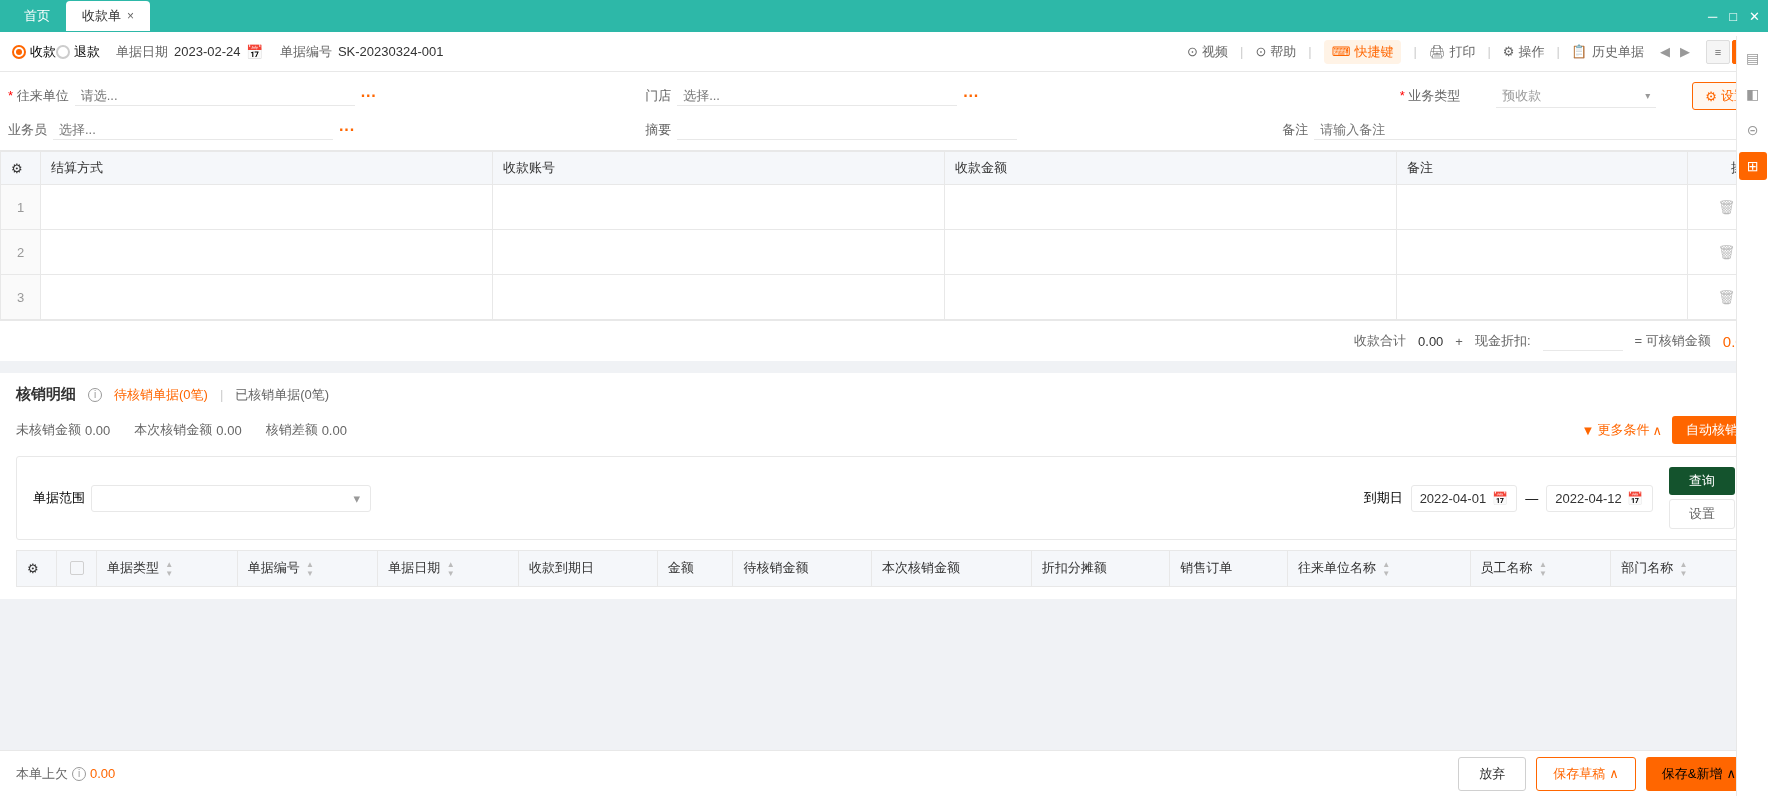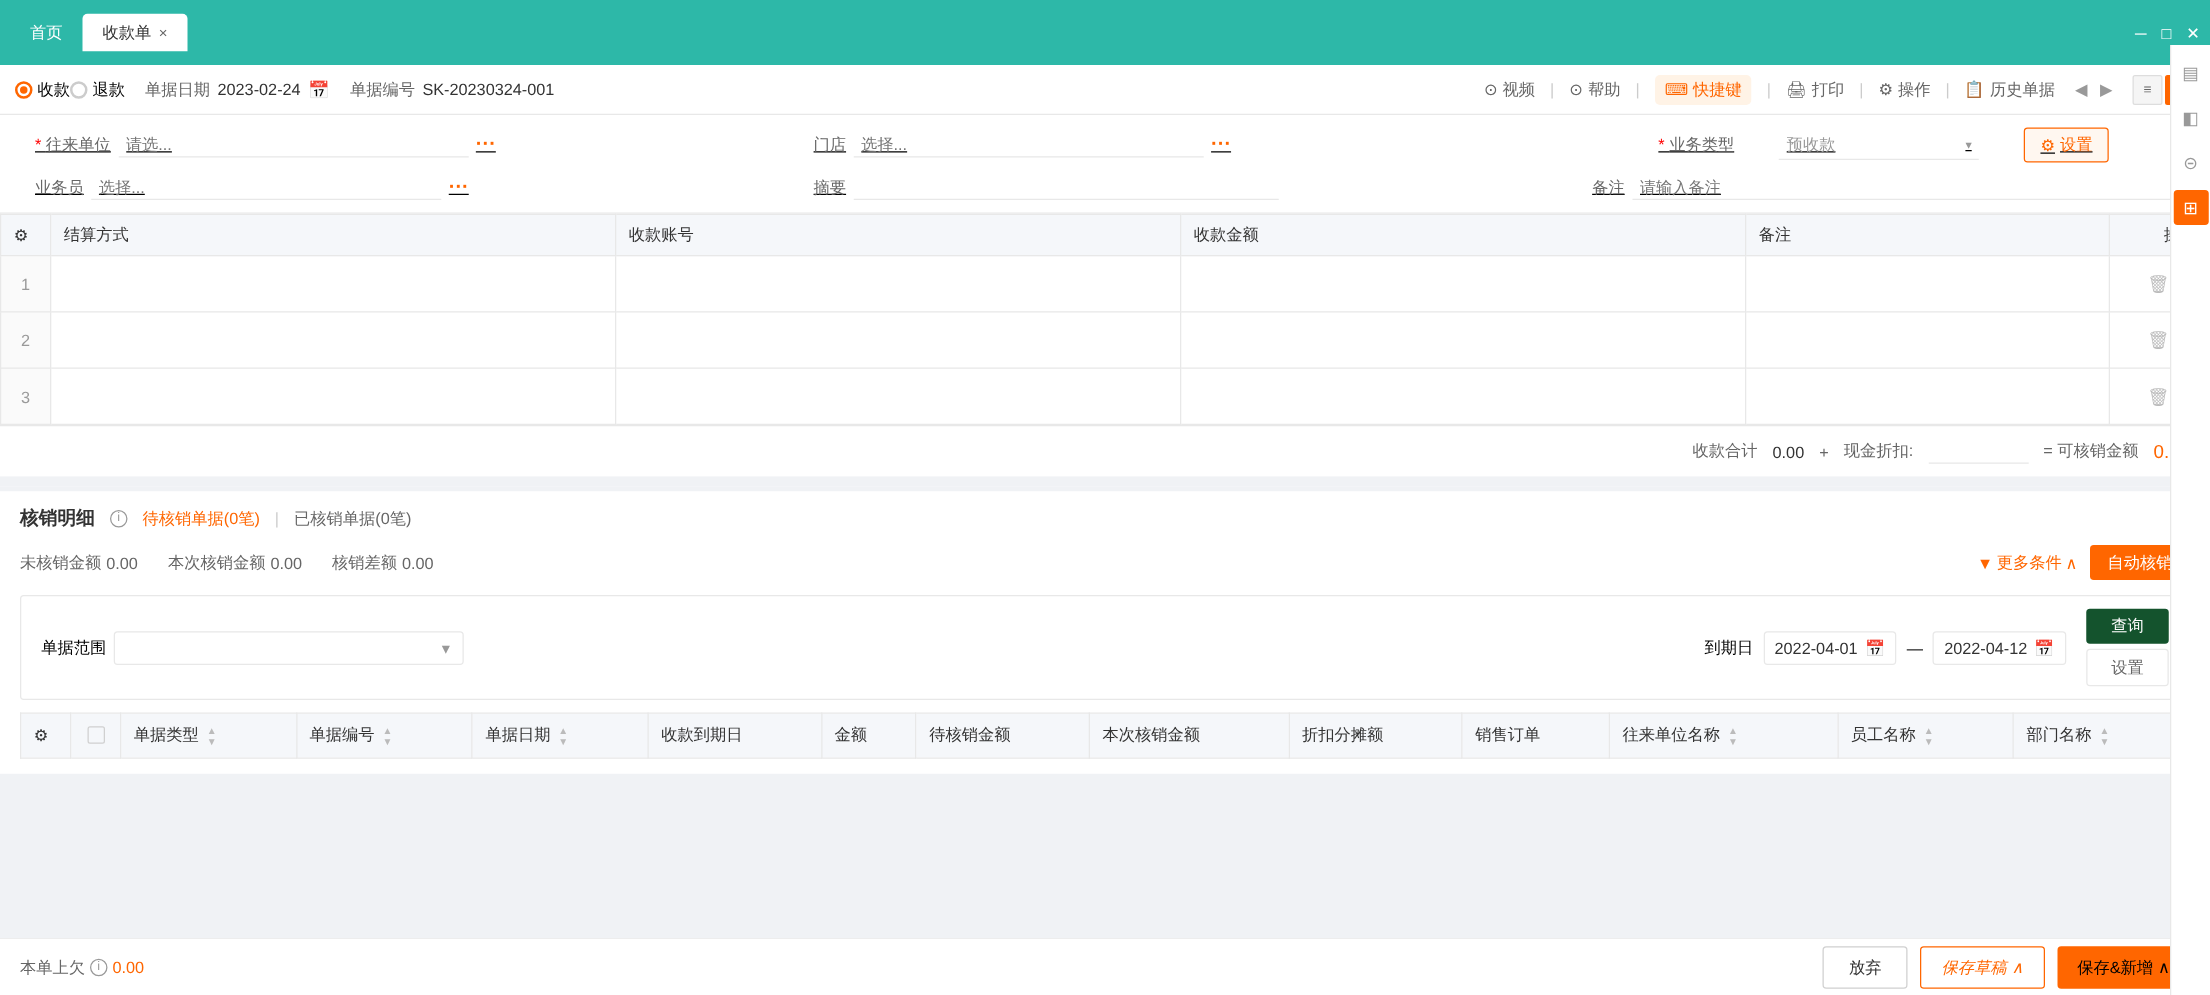--- a/index.html
+++ b/index.html
@@ -3,21 +3,21 @@
   <meta charset="utf-8">
   <style>
     * { box-sizing: border-box; margin: 0; padding: 0; font-family: 'Microsoft YaHei', Arial, sans-serif; font-size: 13px; }
     body { background: #f0f2f5; overflow: hidden; width: 1768px; height: 796px; }
 
     
     .tab-bar {
       display: flex;
       align-items: center;
       background: #2db8a8;
-      height: 52px;
+      height: 32px;
       padding: 0 8px;
     }
     .tab-item {
       padding: 6px 16px;
       cursor: pointer;
       color: #fff;
       border-radius: 4px 4px 0 0;
       font-size: 13px;
     }
     .tab-item.active {
@@ -139,23 +139,22 @@
     }
     .view-btn.active {
       background: #f60;
       color: #fff;
       border-color: #f60;
     }
 
     
     .form-area {
       background: #fff;
-      padding: 10px 28px;
+      padding: 10px 8px;
       border-bottom: 1px solid #e8e8e8;
-      text-decoration: underline;
     }
     .form-row {
       display: flex;
       align-items: center;
       gap: 0;
       margin-bottom: 10px;
     }
     .form-field {
       display: flex;
       align-items: center;
@@ -482,21 +481,20 @@
       background: #fff;
       color: #f60;
       border: 1px solid #f60;
       padding: 7px 16px;
       border-radius: 3px;
       cursor: pointer;
       font-size: 13px;
       display: flex;
       align-items: center;
       gap: 4px;
-      font-style: italic;
     }
     .btn-save-new {
       background: #f60;
       color: #000000;
       border: none;
       padding: 7px 16px;
       border-radius: 3px;
       cursor: pointer;
       font-size: 13px;
       display: flex;
@@ -646,21 +644,21 @@
       <input class="form-field-input" type="text" style="color: rgb(204, 204, 204); max-width: 280px;" placeholder="请选...">
       <span class="form-field-ellipsis">···</span>
     </div>
 
     <div class="form-field" style="flex:2.5;padding-left:40px;">
       <span class="form-field-label">门店</span>
       <input class="form-field-input" type="text" style="color: rgb(204, 204, 204); max-width: 280px;" placeholder="选择...">
       <span class="form-field-ellipsis">···</span>
     </div>
 
-    <div class="form-field" style="flex:2;padding-left:40px;justify-content:center;gap:36px;">
+    <div class="form-field" style="flex:2;padding-left:40px;justify-content:flex-end;gap:36px;">
       <span class="form-field-label required">业务类型</span>
       <div class="field-select" style="min-width:160px;">
         <span>预收款</span>
         <span class="chevron">▾</span>
       </div>
       <button class="settings-btn">
         <span>⚙</span>
         <span>设置</span>
       </button>
     </div>

